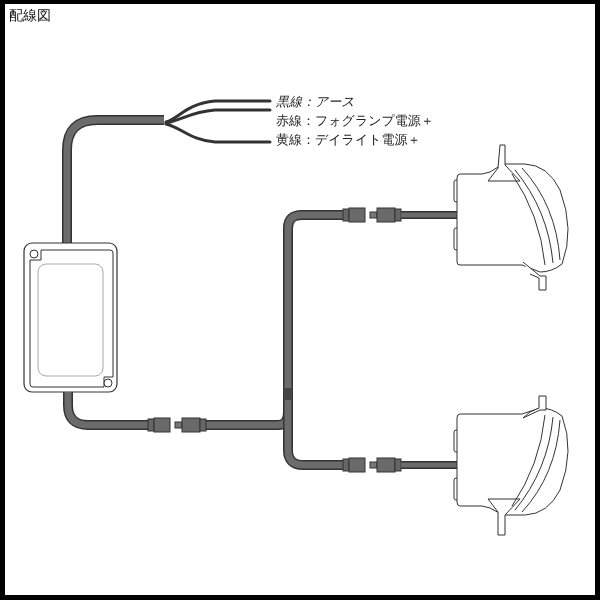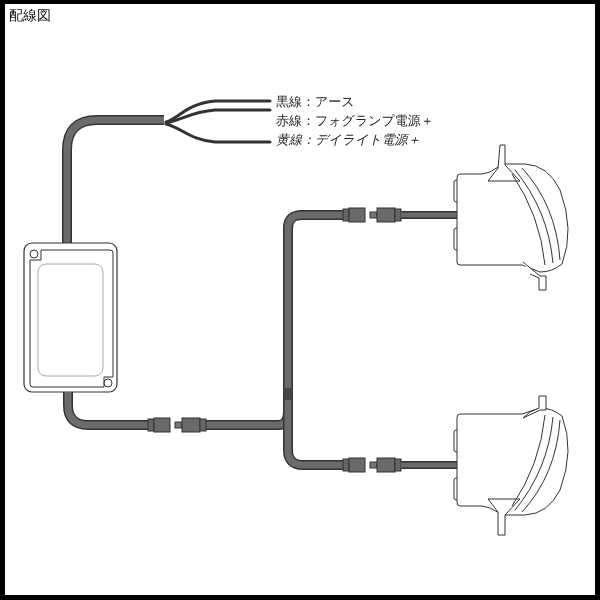--- a/index.html
+++ b/index.html
@@ -104,15 +104,15 @@
     <path d="M539 396 L 546 396 L 546 410 L 540 410 L 523 418 L 530 412 L 539 408 Z"></path>
     <path d="M488 499 L 520 499 L 505 515 L 505 535 L 498 535 L 498 512 Z"></path>
     <path d="M515 510 Q 548 470, 553 417" fill="none"></path>
     <path d="M522 512 Q 556 475, 560 420" fill="none"></path>
     <path d="M512 506 Q 540 465, 545 415" fill="none"></path>
   </g>
 </svg>
 
 <div class="title">配線図</div>
 
-<div class="label" style="left:276px; top:93px;">黒線：アース</div>
+<div class="label" style="left:276px; top:93px;font-style:italic;">黒線：アース</div>
 <div class="label" style="left:276px; top:112px;">赤線：フォグランプ電源＋</div>
-<div class="label" style="left:276px; top:131px;font-style:italic;">黄線：デイライト電源＋</div>
+<div class="label" style="left:276px; top:131px;">黄線：デイライト電源＋</div>
 
 </body></html>

